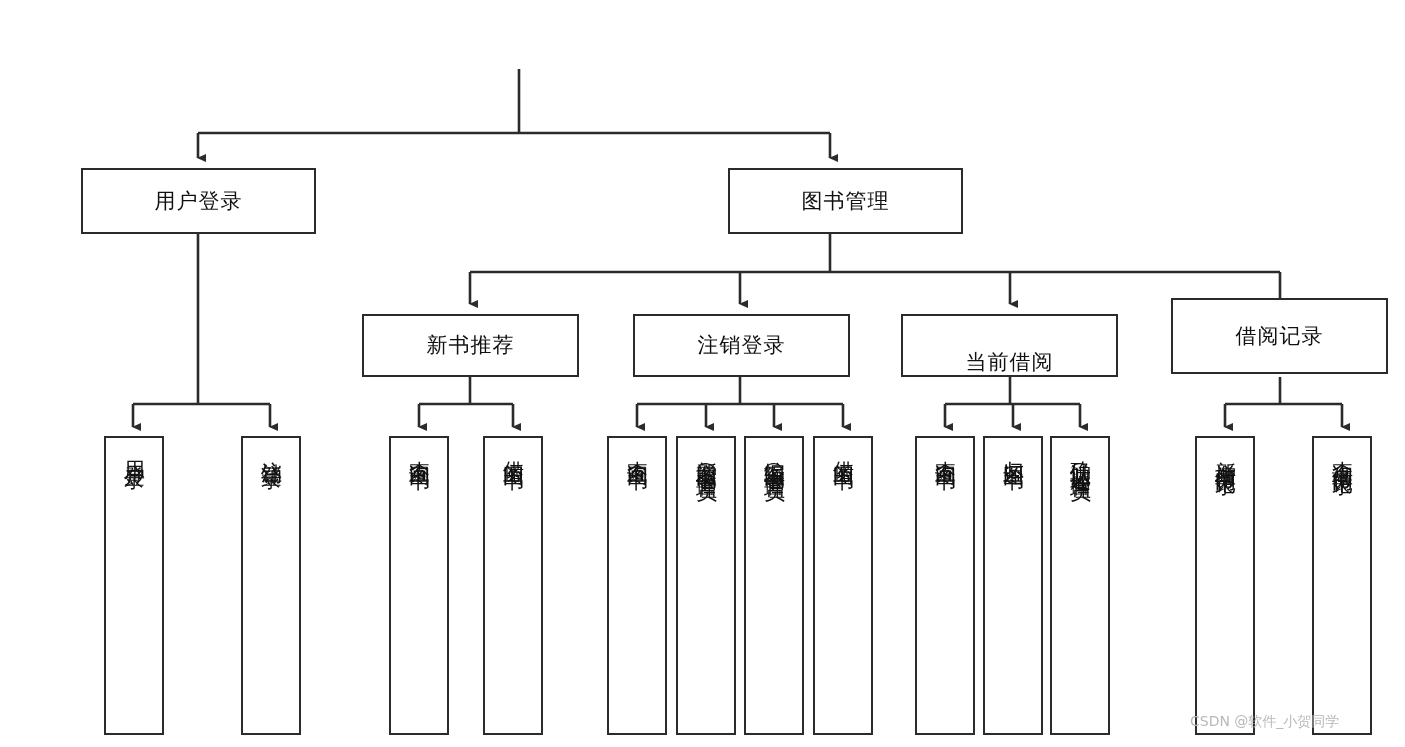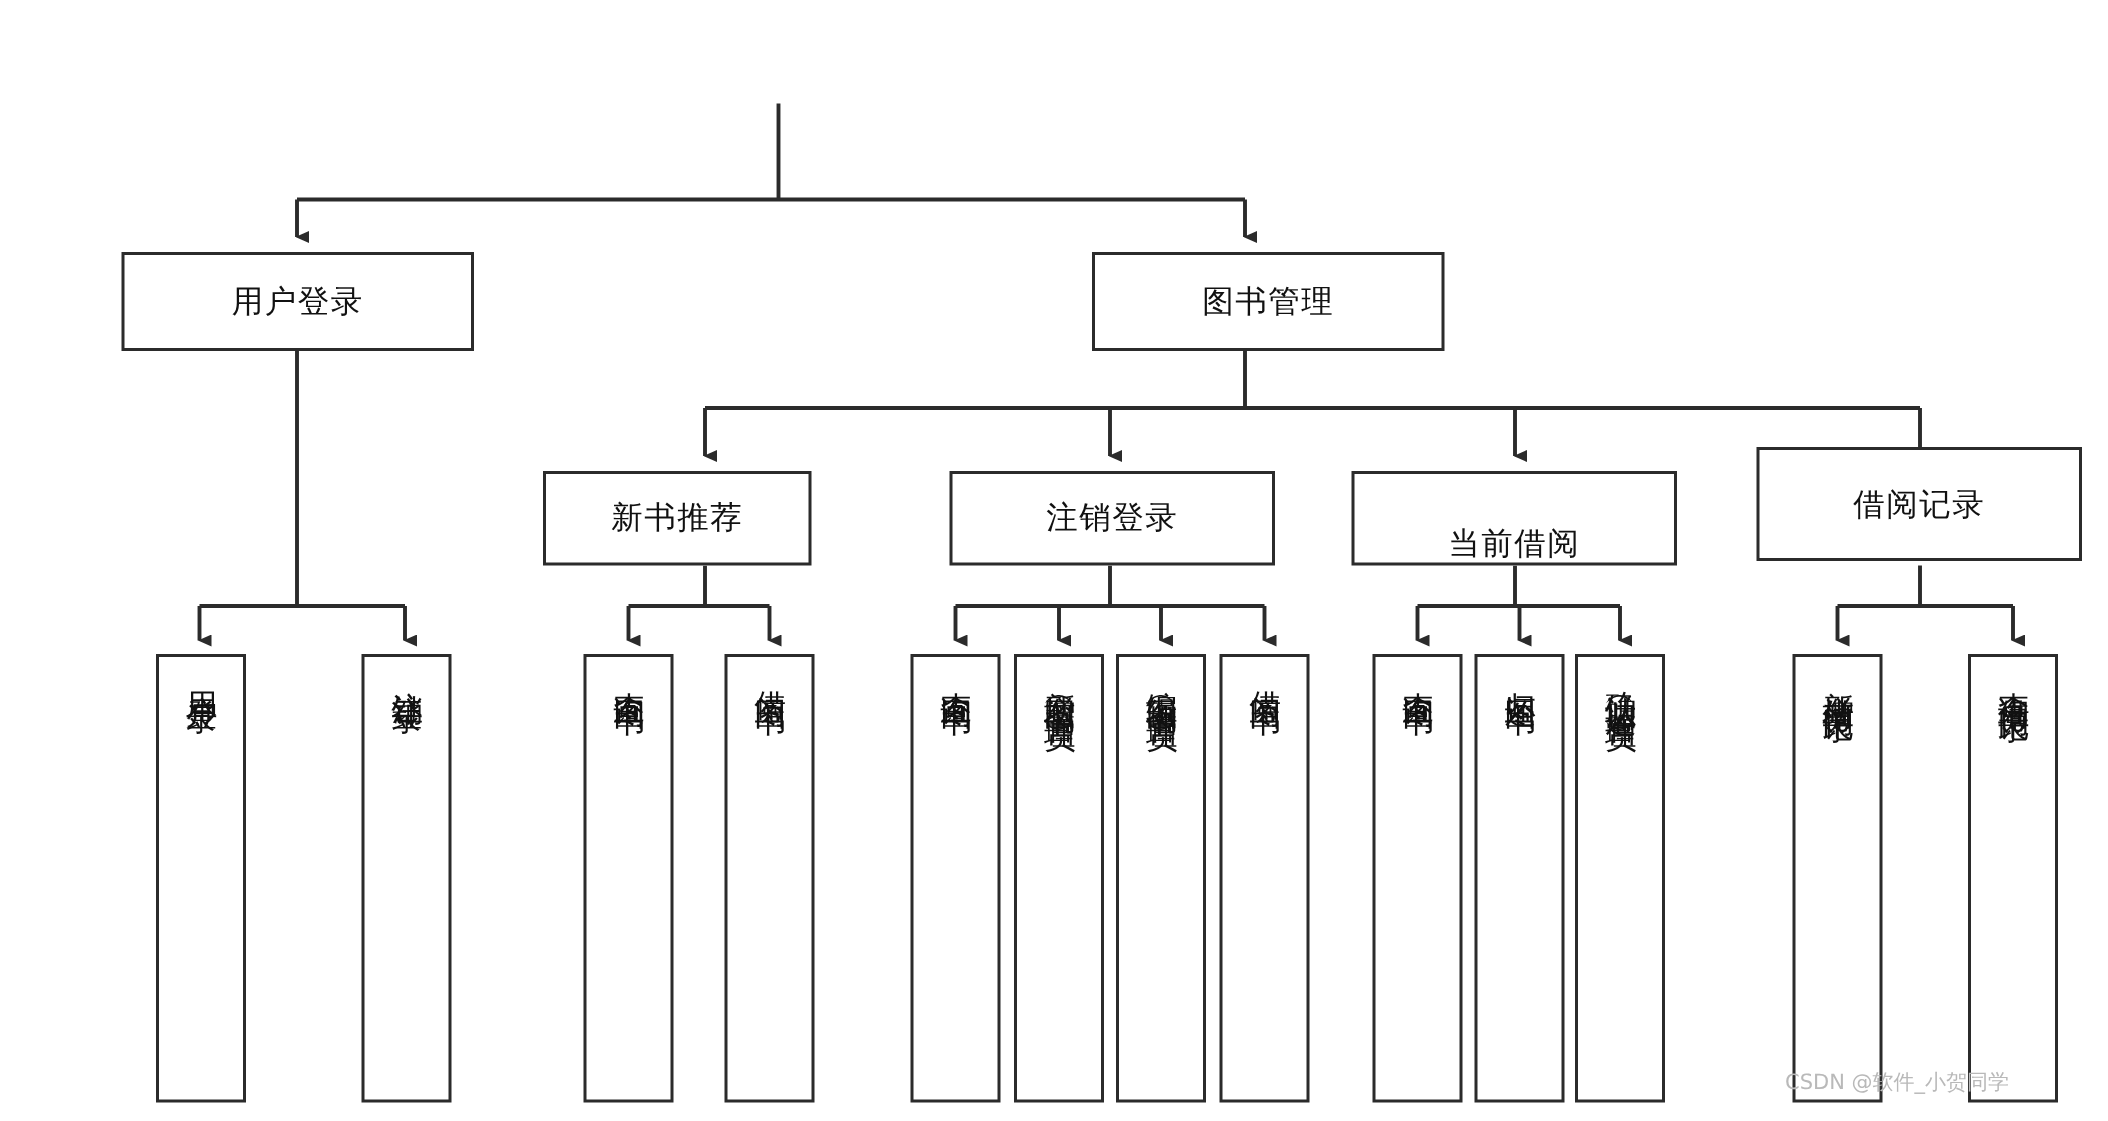--- a/index.html
+++ b/index.html
@@ -123,21 +123,21 @@
   </svg>
 
 
   <div class="node h" style="left:81px; top:168px; width:235px; height:66px;">
     <span class="label">用户登录</span>
   </div>
   <div class="node h" style="left:712px; top:168px; width:235px; height:66px;margin-left:16px;">
     <span class="label">图书管理</span>
   </div>
 
-  <div class="node h" style="left:362px; top:314px; width:179px; height:63px;">
+  <div class="node h" style="left:362px; top:314px; width:217px; height:63px;">
     <span class="label">新书推荐</span>
   </div>
   <div class="node h" style="left:633px; top:314px; width:217px; height:63px;">
     <span class="label">注销登录</span>
   </div>
   <div class="node h" style="left:901px; top:314px; width:217px; height:63px;align-items:flex-end;">
     <span class="label">当前借阅</span>
   </div>
   <div class="node h" style="left:1171px; top:298px; width:217px; height:76px;">
     <span class="label">借阅记录</span>

